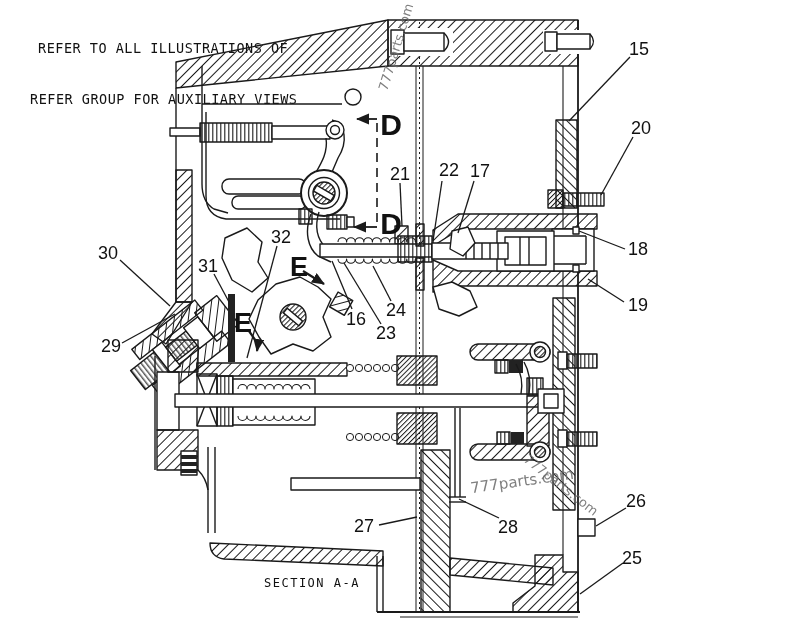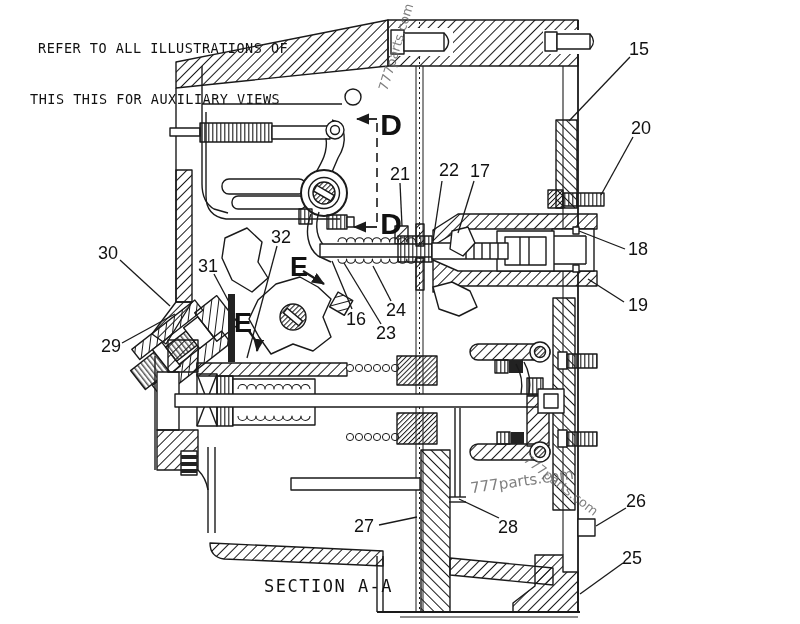--- a/index.html
+++ b/index.html
@@ -1,36 +1,36 @@
 <!DOCTYPE html>
 <html><head>
 <meta charset="utf-8">
 <style>
   html,body{margin:0;padding:0;background:#fff;}
   .page{position:relative;width:800px;height:624px;background:#fff;overflow:hidden;
         font-family:"DejaVu Sans Mono",monospace;}
   .header-note{position:absolute;left:30px;top:6px;color:#111;font-size:13.5px;
                line-height:17px;letter-spacing:.5px;white-space:pre;}
   .header-note .l1{padding-left:8px;}
-  .caption{position:absolute;left:264px;top:576px;color:#111;font-size:17px;
+  .caption{position:absolute;left:264px;top:576px;color:#111;font-size:12px;
            letter-spacing:1.5px;}
   svg{position:absolute;left:0;top:0;}
   svg .callout{font-family:"Liberation Sans",sans-serif;font-size:18px;fill:#111;}
   svg .vmark{font-family:"Liberation Sans",sans-serif;font-weight:600;fill:#111;}
   svg .wmk{font-family:"DejaVu Sans",sans-serif;fill:#6a6a6a;opacity:.85;}
   svg .leader{stroke:#1a1a1a;stroke-width:1.3;fill:none;}
 </style>
 </head>
 <body>
 
 <div class="page">
 
   <div class="header-note">
     <div class="l1">REFER TO ALL ILLUSTRATIONS OF</div>
-    <div class="l2">THIS THIS FOR AUXILIARY VIEWS</div>
+    <div class="l2">REFER GROUP FOR AUXILIARY VIEWS</div>
   </div>
 
   <svg id="dwg" width="800" height="624" viewBox="0 0 800 624">
     <defs>
       <pattern id="h1" width="7" height="7" patternUnits="userSpaceOnUse" patternTransform="rotate(45)">
         <line x1="0.5" y1="0" x2="0.5" y2="7" stroke="#1a1a1a" stroke-width="1"></line>
       </pattern>
       <pattern id="h2" width="7" height="7" patternUnits="userSpaceOnUse" patternTransform="rotate(-45)">
         <line x1="0.5" y1="0" x2="0.5" y2="7" stroke="#1a1a1a" stroke-width="1"></line>
       </pattern>

